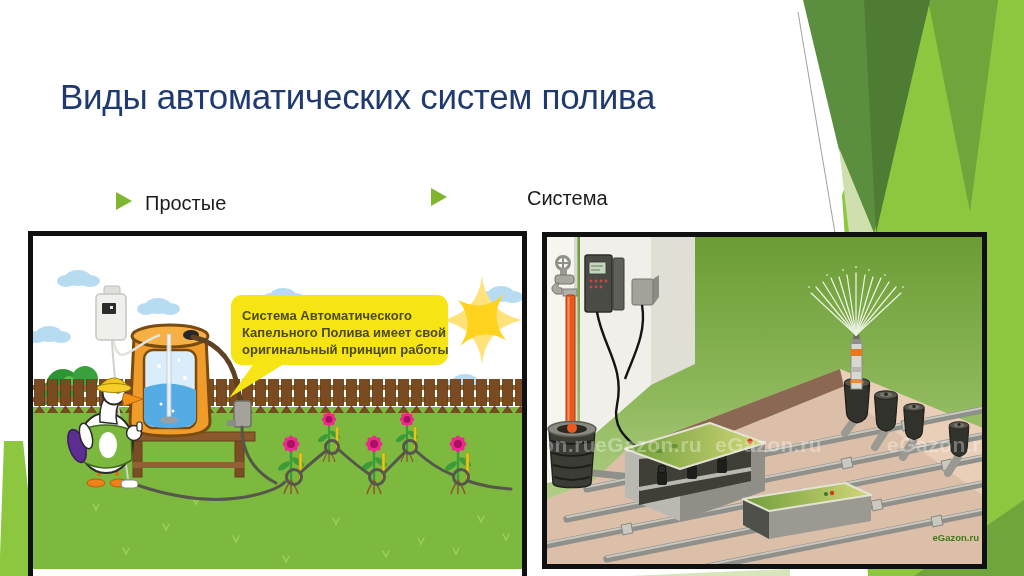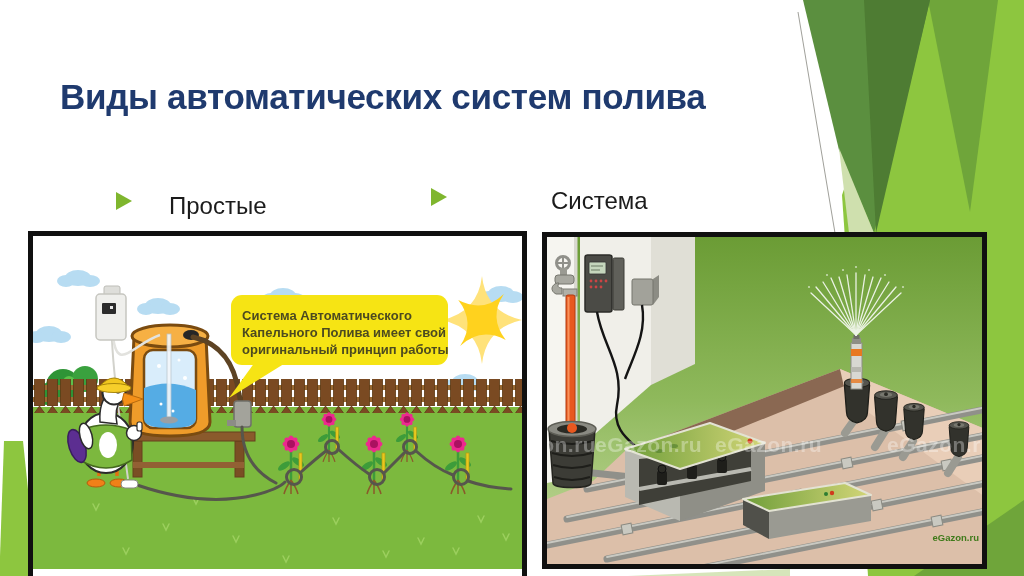--- a/index.html
+++ b/index.html
@@ -1,28 +1,28 @@
 <!DOCTYPE html>
 <html style="--title: #1f3a6e; --text: #1b1b1b; --accent: #7fb62e; --lime: #8dc63f; --green_mid: #6fa53a; --green_dark: #5b8f3f; --green_deep: #4e7c33; --green_pale: #cfe0ae; --bubble: #f6e414; --frame: #101010;"><head>
 <meta charset="utf-8">
 <style>
   html,body{margin:0;padding:0;}
   body{width:1024px;height:576px;position:relative;overflow:hidden;background:#fff;
        font-family:"Liberation Sans","DejaVu Sans",sans-serif;}
   #facets{position:absolute;left:0;top:0;width:1024px;height:576px;z-index:0;}
   .f-lime{fill:var(--lime);} .f-mid{fill:var(--green_mid);} .f-dark{fill:var(--green_dark);}
   .f-deep{fill:var(--green_deep);} .f-pale{fill:var(--green_pale);}
-  #title{position:absolute;left:60px;top:54px;z-index:3;font-size:35px;font-weight:bold;
+  #title{position:absolute;left:60px;top:54px;z-index:3;font-size:35px;font-weight:normal;
          letter-spacing:-0.3px;color:var(--title);white-space:nowrap;}
   .bullet{position:absolute;width:0;height:0;z-index:3;
           border-top:9px solid transparent;border-bottom:9px solid transparent;
           border-left:16px solid var(--accent);}
   #bullet-simple{left:116px;top:192px;}
   #bullet-complex{left:431px;top:188px;}
-  .item-label{position:absolute;z-index:3;font-size:24px;color:var(--text);white-space:nowrap;margin-left:24px;}
+  .item-label{position:absolute;z-index:3;font-size:20px;color:var(--text);white-space:nowrap;}
   #label-simple{left:145px;top:192px;}
   #label-complex{left:527px;top:187px;}
   .frame{position:absolute;z-index:2;border:5px solid var(--frame);background:#fff;box-sizing:border-box;}
   #fig-left{left:28px;top:231px;width:499px;height:442px;}
   #fig-right{left:542px;top:232px;width:445px;height:337px;}
   .frame svg{display:block;}
   text{font-family:"Liberation Sans","DejaVu Sans",sans-serif;}
   .bubble-text{font-size:13px;font-weight:bold;fill:#4c4a20;}
   .wm{font-size:21px;font-weight:bold;fill:#ffffff;fill-opacity:.33;letter-spacing:.5px;}
   .credit{font-size:9.5px;font-weight:bold;fill:#3f7a1a;}

